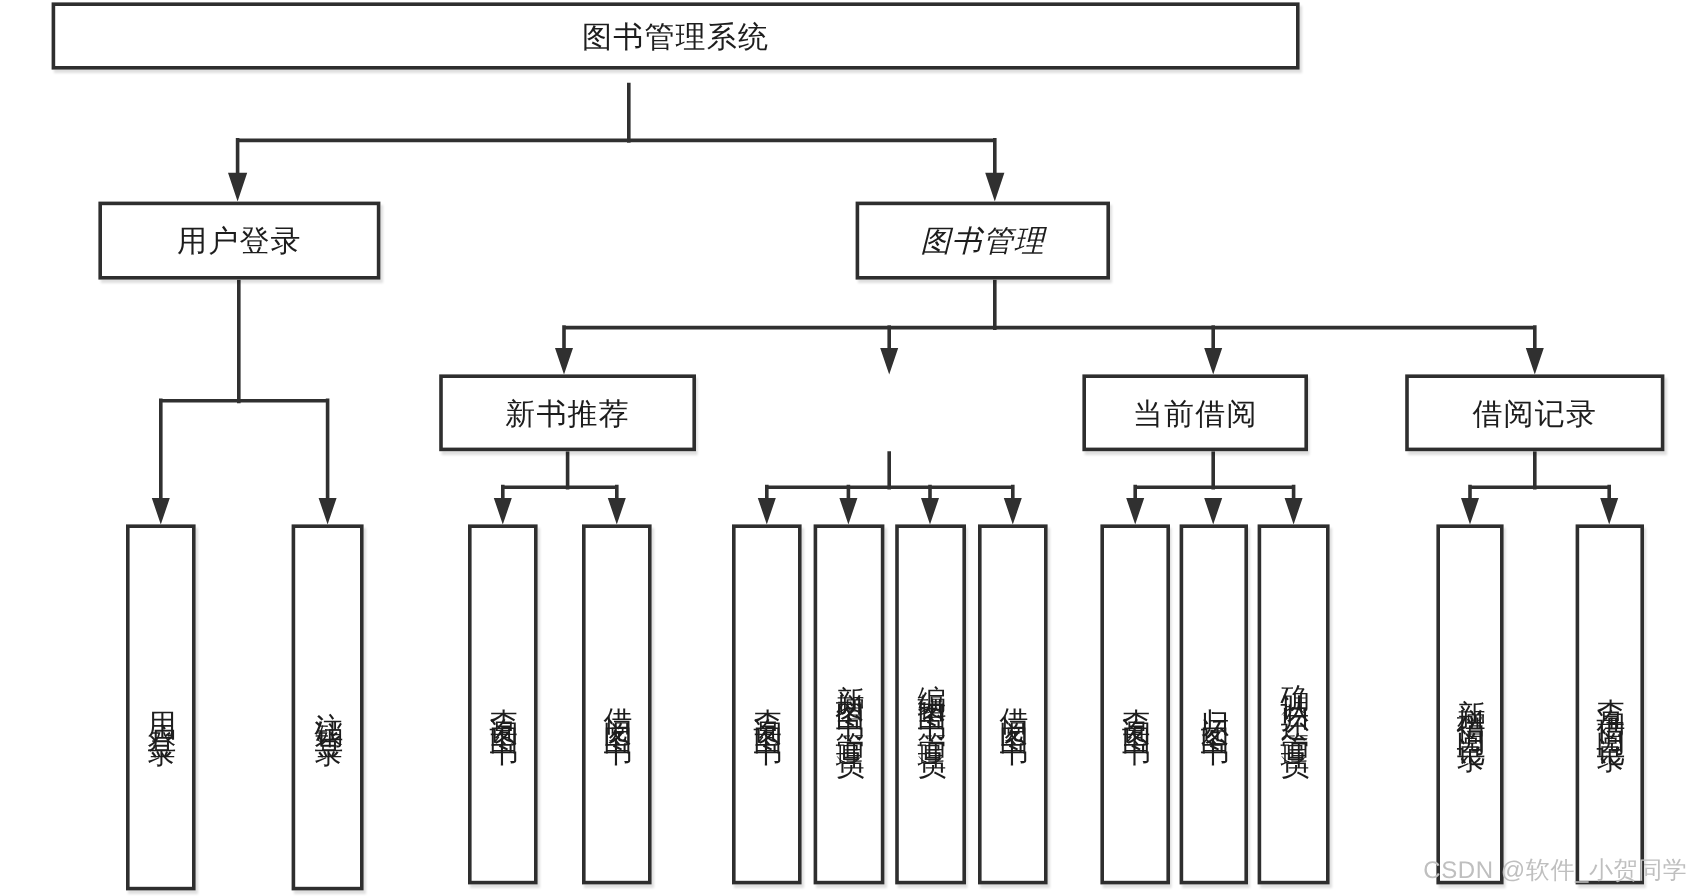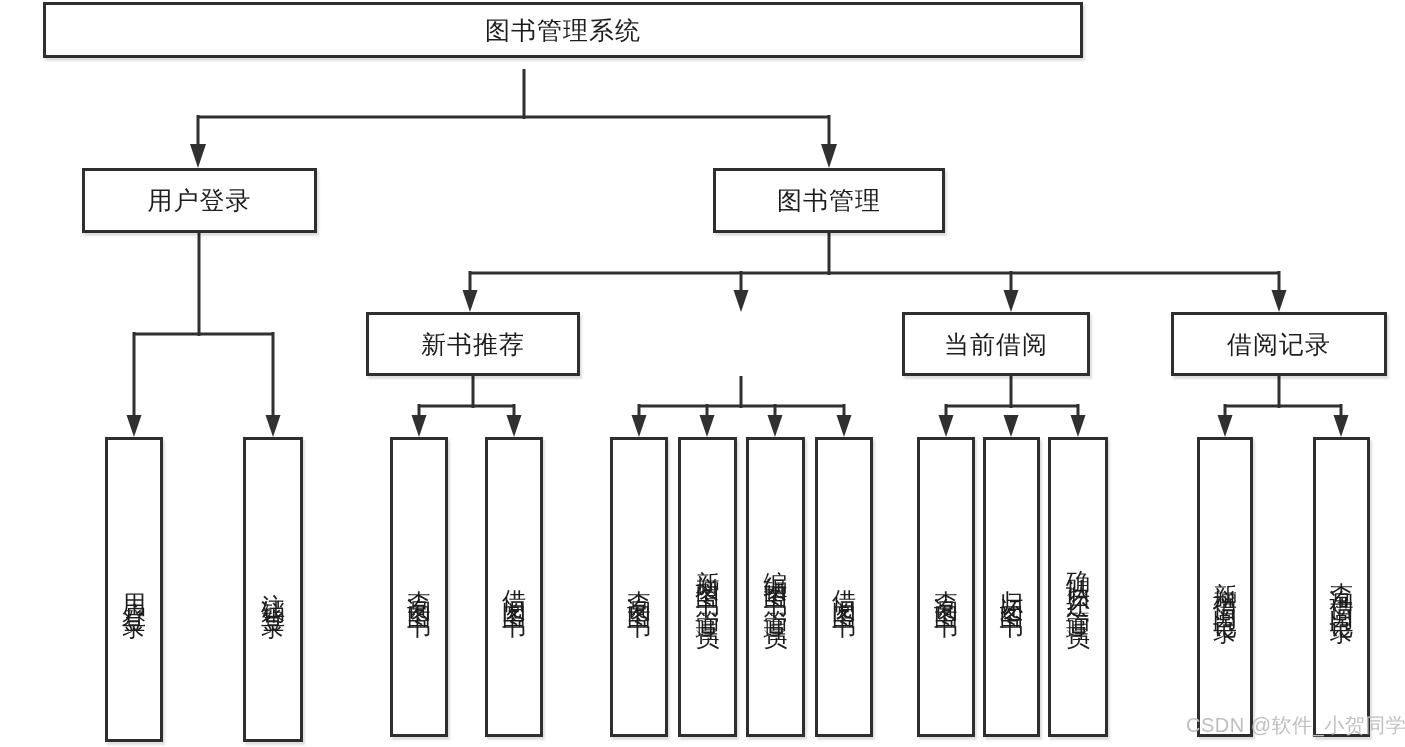--- a/index.html
+++ b/index.html
@@ -85,21 +85,21 @@
     </g>
   </svg>
 
   <div class="node" style="left:22px;top:2px;width:1040px;height:56px;margin-left:21px;">
     <span class="hlabel">图书管理系统</span>
   </div>
 
   <div class="node" style="left:82px;top:168px;width:235px;height:65px;">
     <span class="hlabel">用户登录</span>
   </div>
-  <div class="node" style="left:713px;top:168px;width:232px;height:65px;">
+  <div class="node" style="left:713px;top:168px;width:212px;height:65px;font-style:italic;">
     <span class="hlabel">图书管理</span>
   </div>
 
   <div class="node" style="left:366px;top:312px;width:214px;height:64px;">
     <span class="hlabel">新书推荐</span>
   </div>
   <div class="node" style="left:902px;top:312px;width:188px;height:64px;">
     <span class="hlabel">当前借阅</span>
   </div>
   <div class="node" style="left:1171px;top:312px;width:216px;height:64px;">

